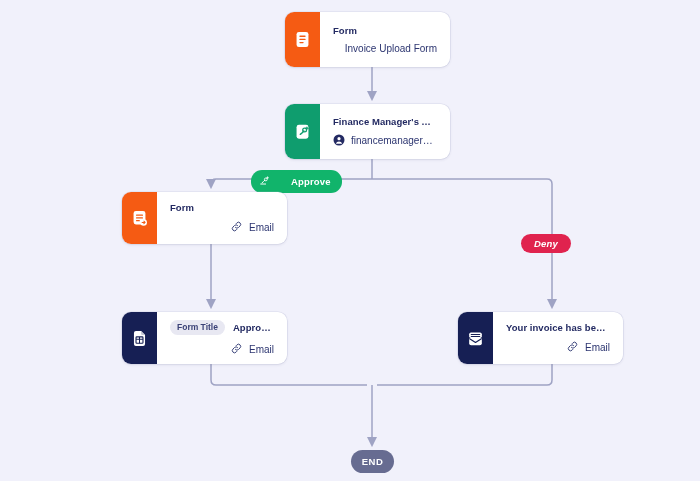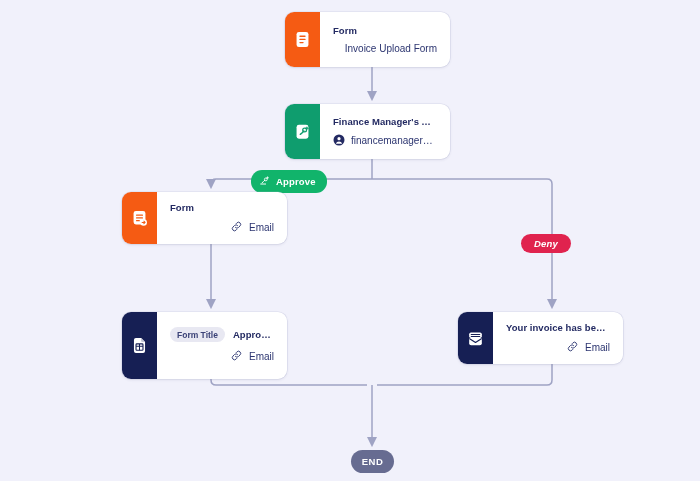--- a/index.html
+++ b/index.html
@@ -99,29 +99,29 @@
 
   
   .tile-orange { background: #F55B13; }
   .tile-green  { background: #0F9D6E; }
   .tile-navy   { background: #161F54; }
 
   
   #node-form-start     { left: 285px; top: 12px;  width: 165px; height: 55px; }
   #node-approval       { left: 285px; top: 104px; width: 165px; height: 55px; }
   #node-form-email     { left: 122px; top: 192px; width: 165px; height: 52px; }
-  #node-approval-report{ left: 122px; top: 312px; width: 165px; height: 67px; }
+  #node-approval-report{ left: 122px; top: 312px; width: 165px; height: 52px; }
   #node-denied         { left: 458px; top: 312px; width: 165px; height: 52px; }
 
   
   .badge {
     position: absolute;
     display: flex;
     align-items: center;
-    gap: 5px;
+    gap: 20px;
     border-radius: 11px;
     padding: 4px 11px 4px 7px;
     font-size: 9.5px;
     font-weight: bold;
     color: #FFFFFF;
     letter-spacing: 0.15px;
     white-space: nowrap;
   }
   #badge-approve {
     left: 251px; top: 170px;

